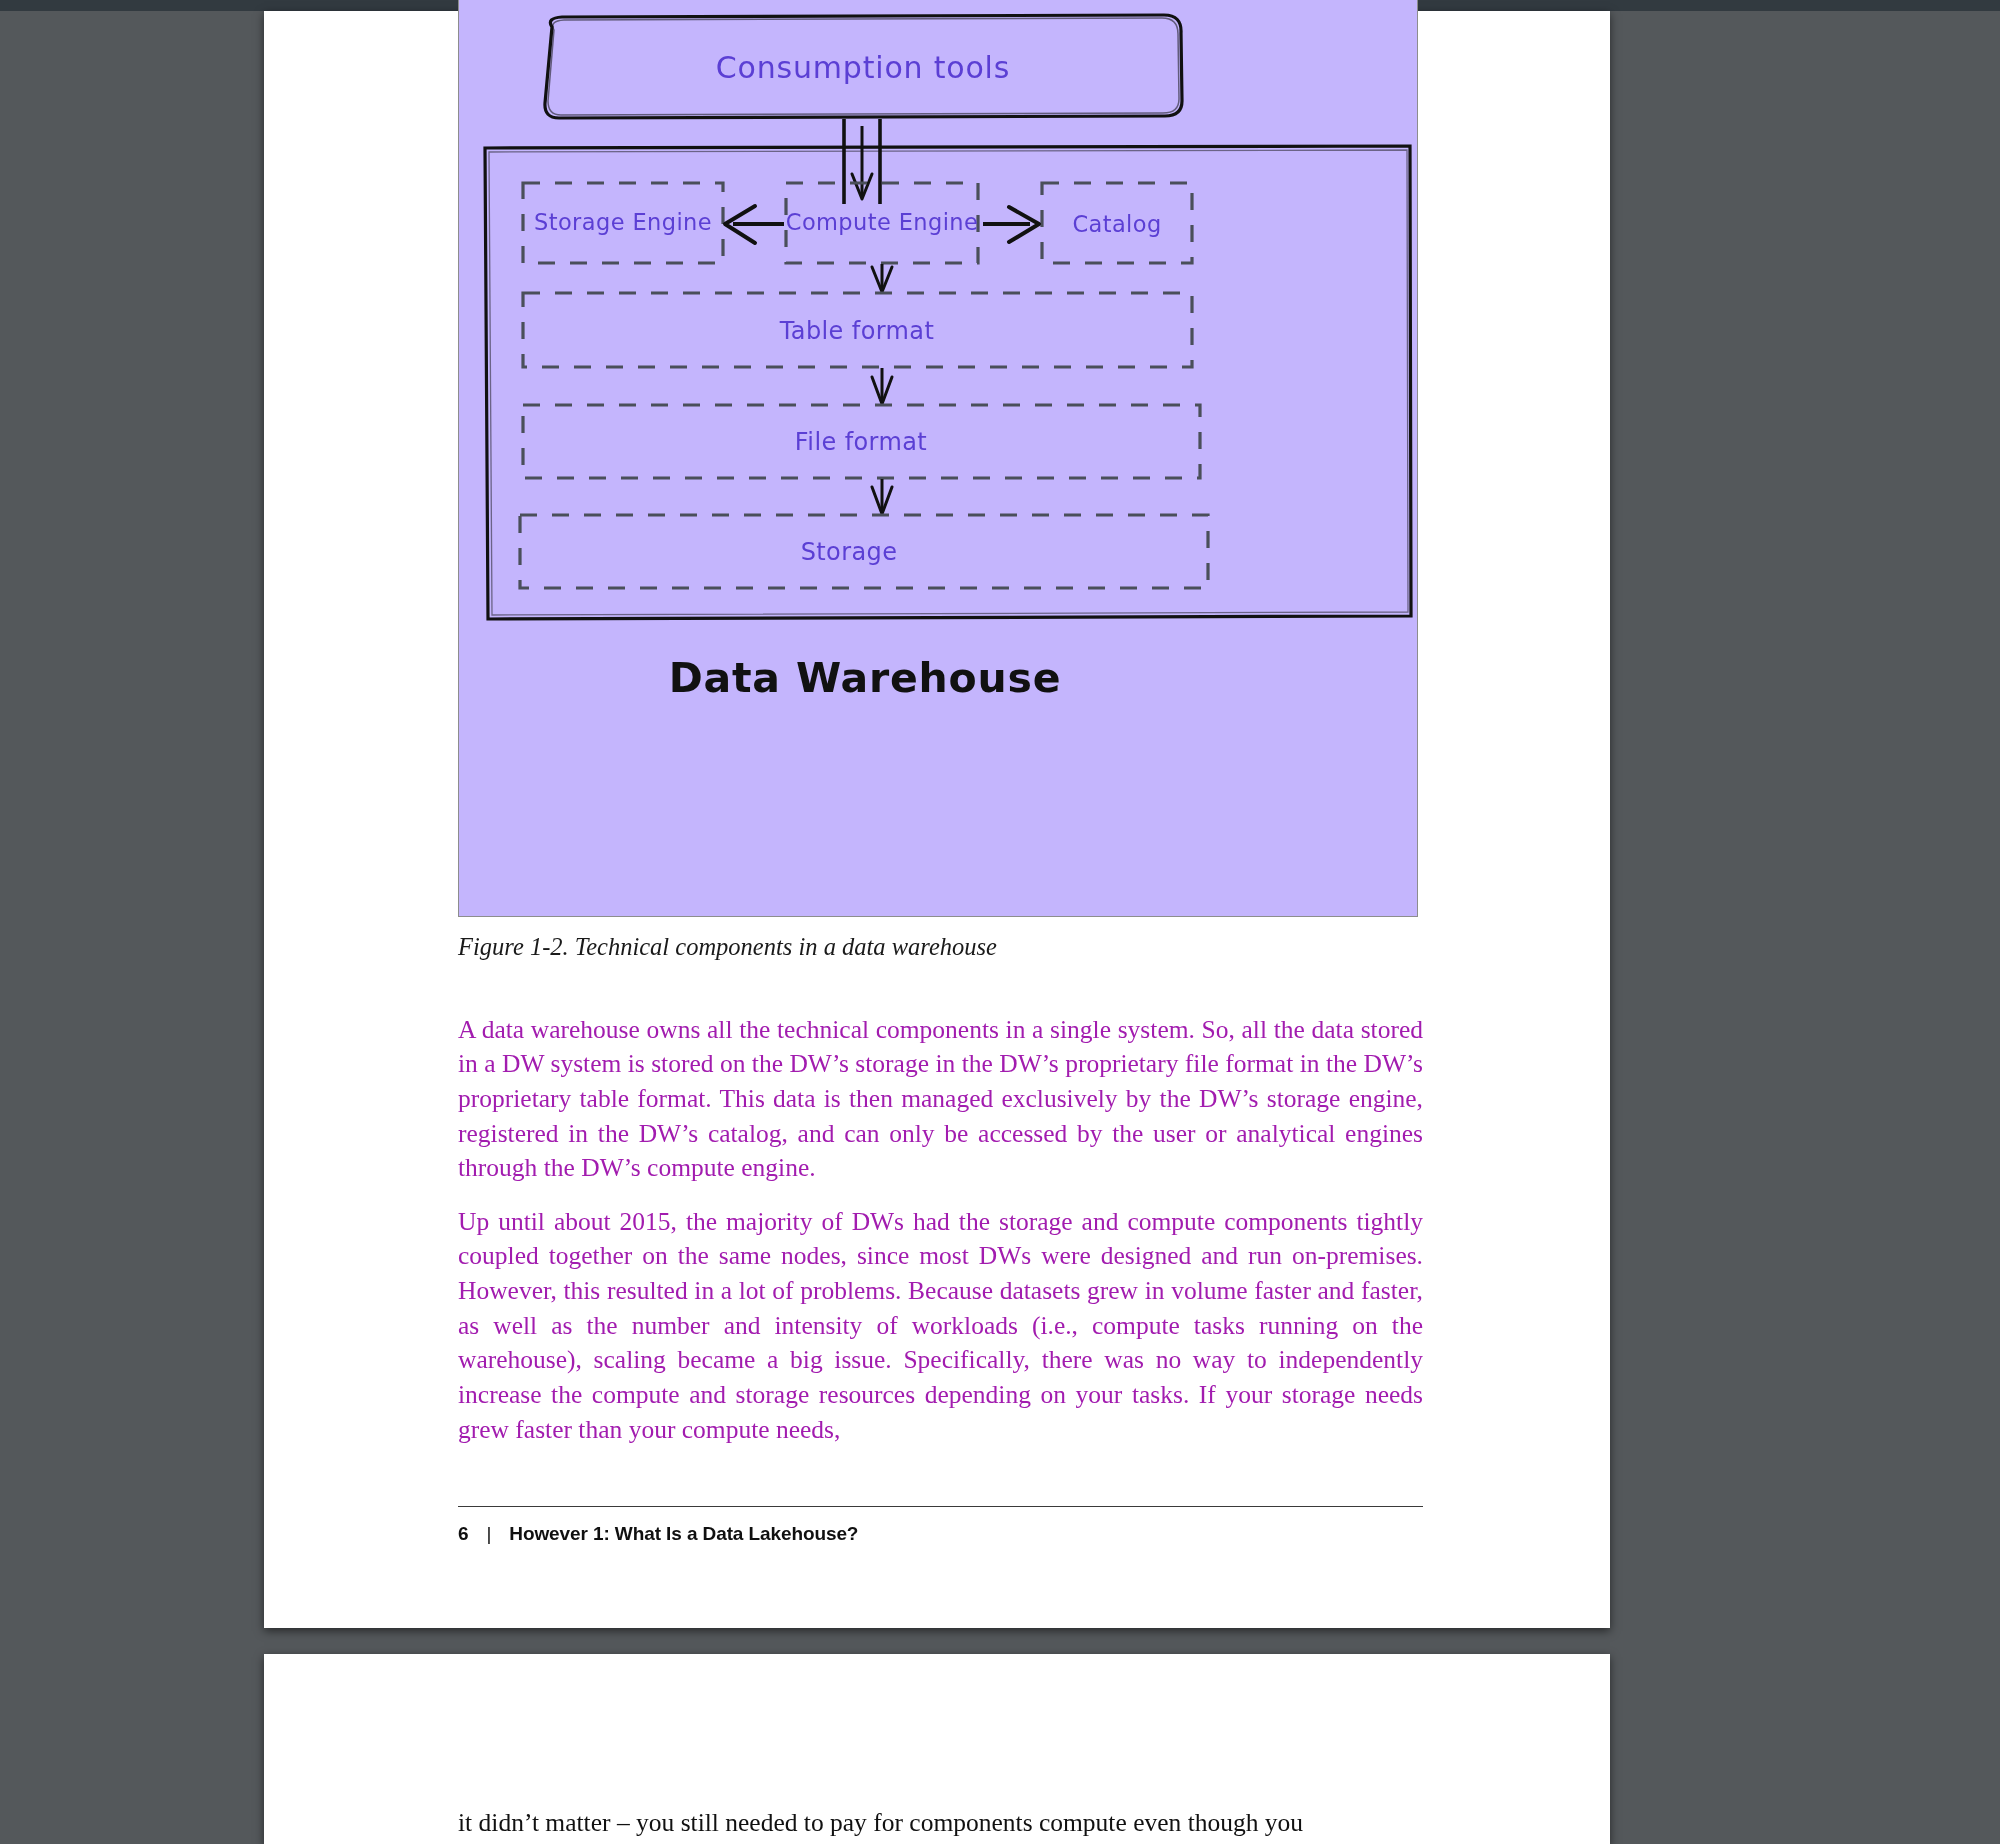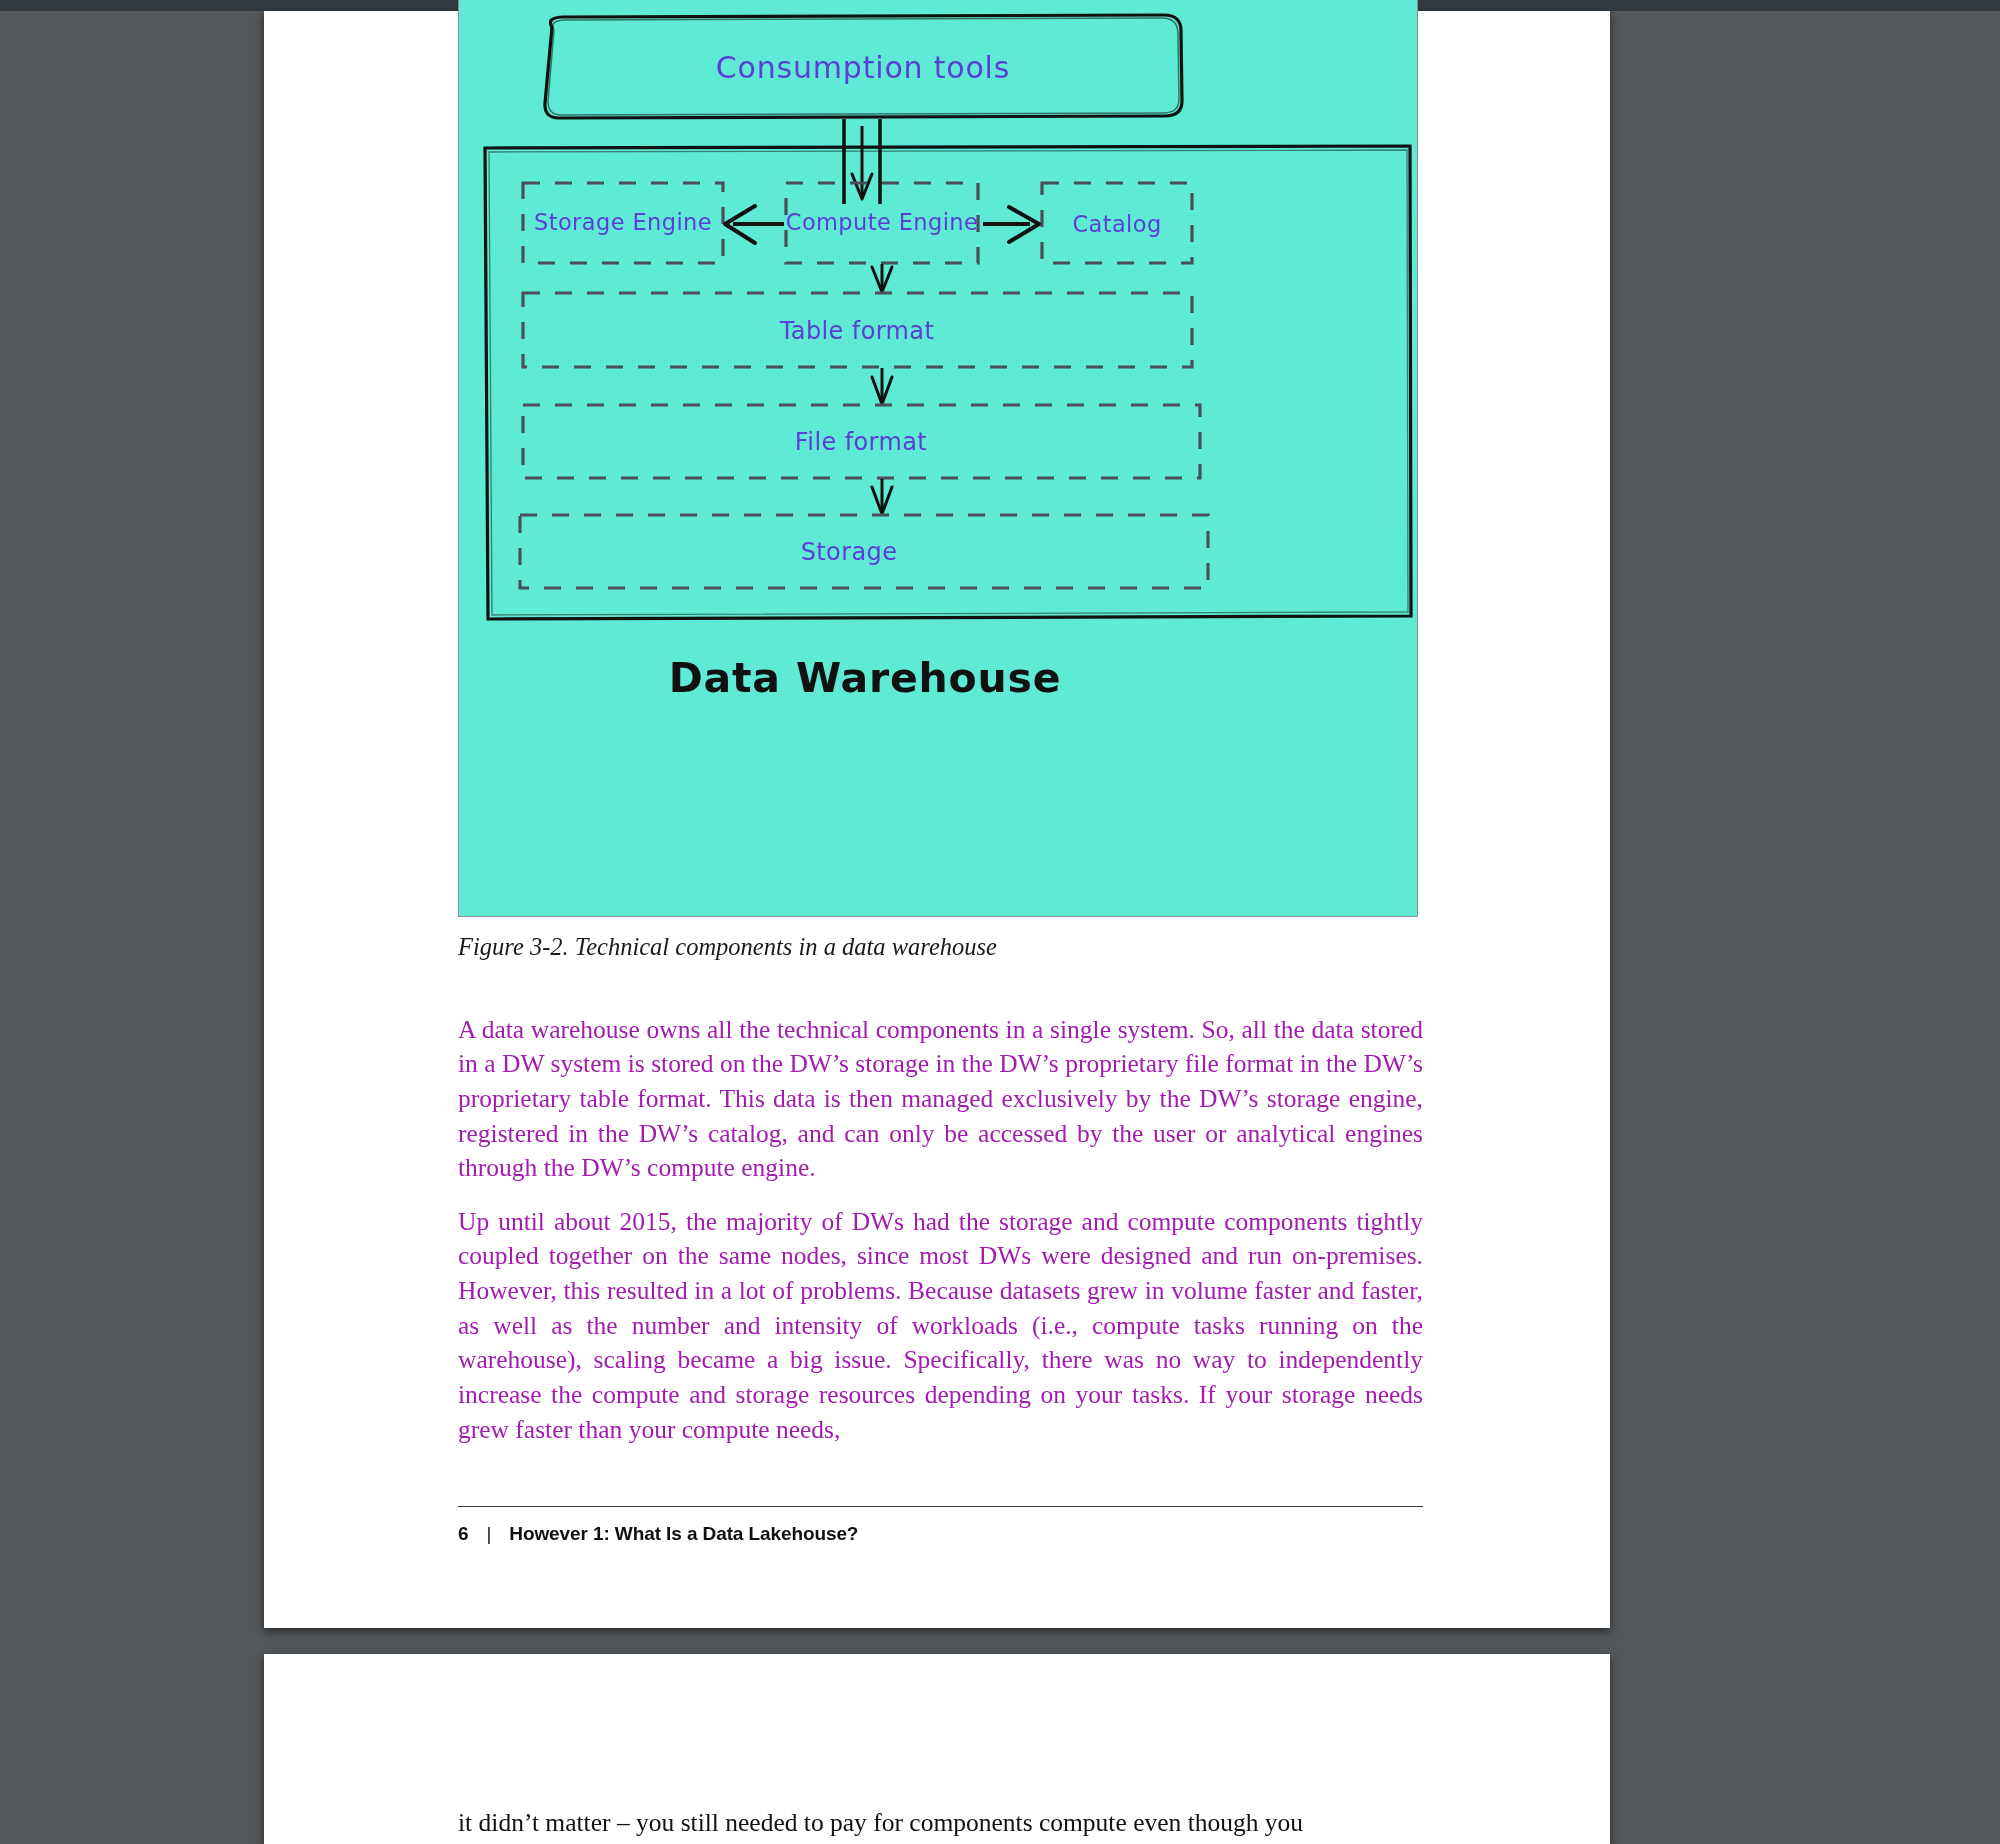--- a/index.html
+++ b/index.html
@@ -49,21 +49,21 @@
 
   
   #figure-frame {
     position: absolute;
     left: 194px;
     top: -12px;
     width: 960px;
     height: 918px;
     border: 1px solid #8d8d8d;
     box-sizing: border-box;
-    background: #5eead4;
+    background: #c4b5fd;
     text-align: right;
   }
   #figure-canvas {
     position: absolute;
     left: 0; top: 0;
     width: 960px;
     height: 918px;
   }
 
   
@@ -238,21 +238,21 @@
 
       <g>
         <rect x="61" y="515" width="688" height="73" fill="none" stroke="#4a4f5a" stroke-width="3.2" stroke-dasharray="17 15" stroke-linecap="butt"></rect>
         <text class="sketch-label" x="390" y="560" text-anchor="middle" font-size="24" letter-spacing="0.4">Storage</text>
       </g>
 
       <text class="sketch-title" x="406" y="692" text-anchor="middle" font-size="41" letter-spacing="0.8">Data Warehouse</text>
     </svg>
   </div>
 
-  <div id="figure-caption">Figure 3-2. Technical components in a data warehouse</div>
+  <div id="figure-caption">Figure 1-2. Technical components in a data warehouse</div>
 
   <p class="body-para" id="para-1">A data warehouse owns all the technical components in a single system. So, all the data stored in a DW system is stored on the DW’s storage in the DW’s proprietary file format in the DW’s proprietary table format. This data is then managed exclusively by the DW’s storage engine, registered in the DW’s catalog, and can only be accessed by the user or analytical engines through the DW’s compute engine.</p>
   <p class="body-para" id="para-2">Up until about 2015, the majority of DWs had the storage and compute components tightly coupled together on the same nodes, since most DWs were designed and run on-premises. However, this resulted in a lot of problems. Because datasets grew in volume faster and faster, as well as the number and intensity of workloads (i.e., compute tasks running on the warehouse), scaling became a big issue. Specifically, there was no way to independently increase the compute and storage resources depending on your tasks. If your storage needs grew faster than your compute needs,</p>
 
   <div id="page-footer">
     <div id="footer-rule"></div>
     <div id="footer-line">
       <span id="footer-page-number">6</span>
       <span id="footer-separator">|</span>
       <span id="footer-chapter">However 1: What Is a Data Lakehouse?</span>

